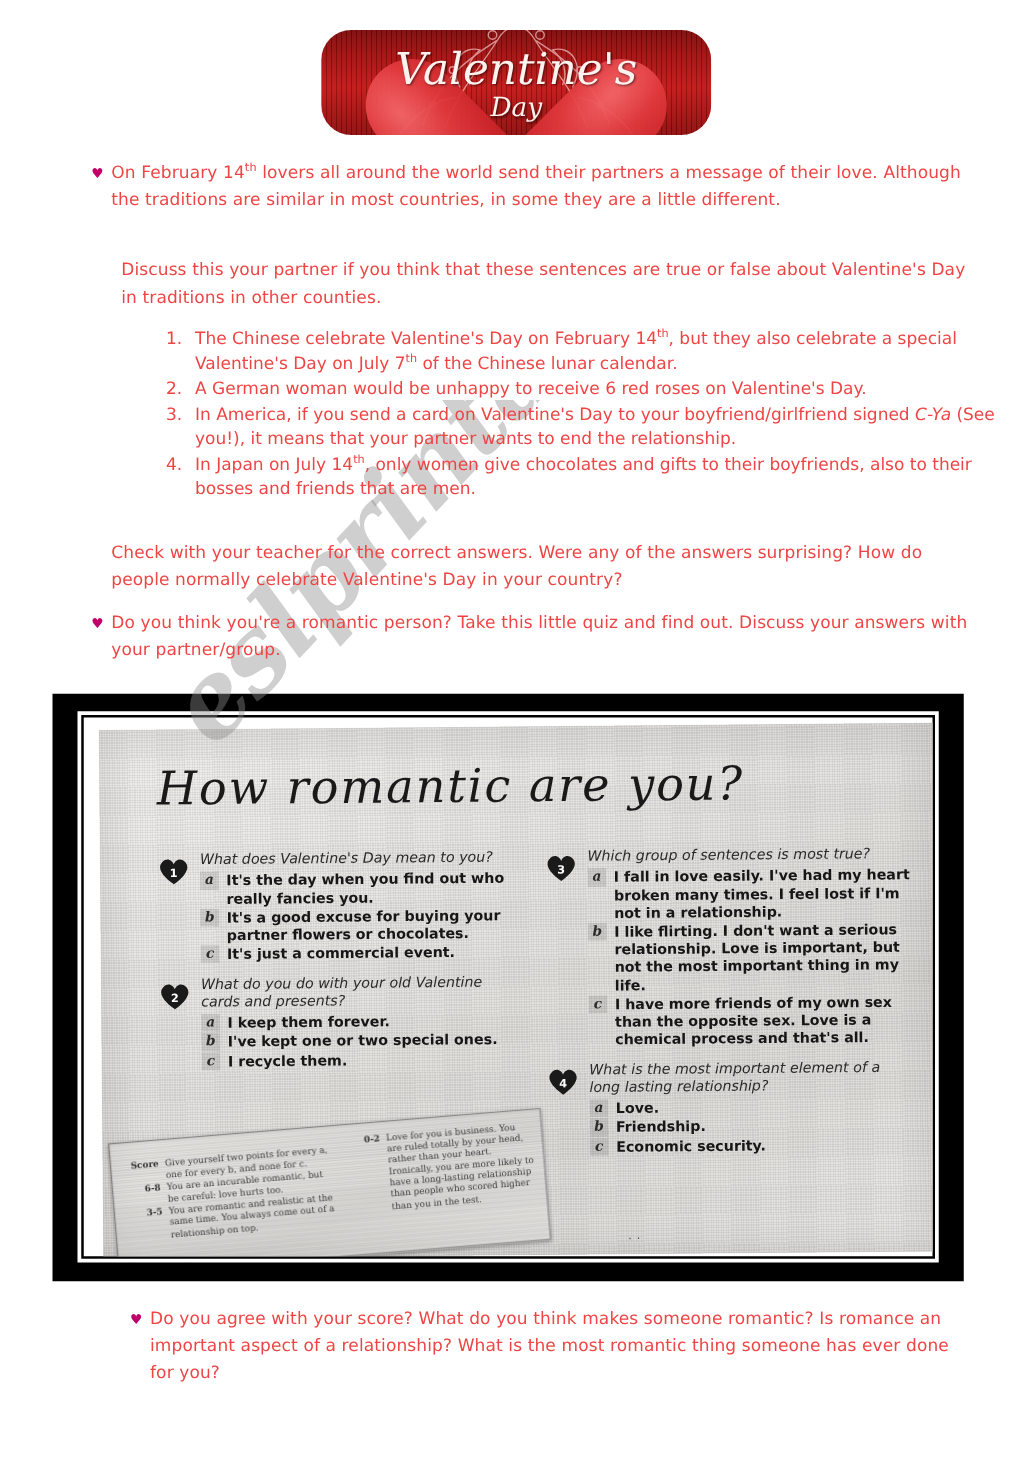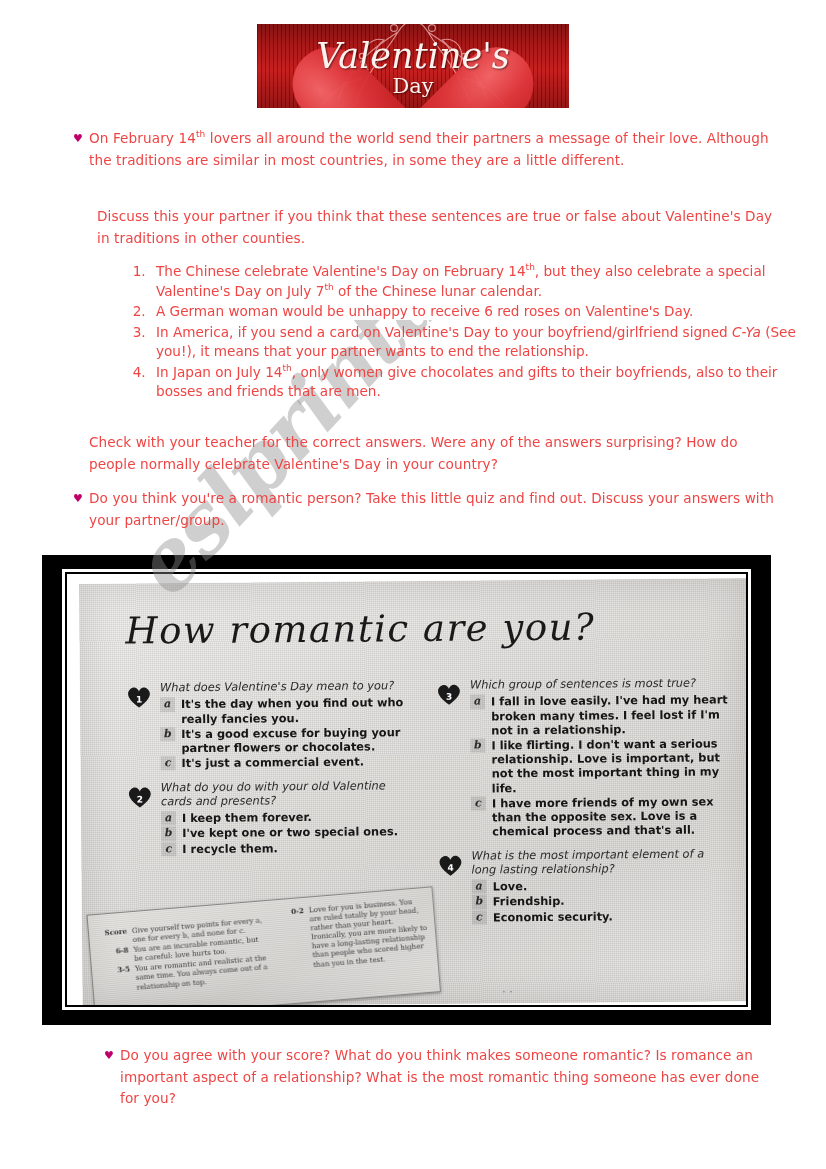--- a/index.html
+++ b/index.html
@@ -42,20 +42,21 @@
     position: absolute;
     left: 257px; top: 24px;
     width: 312px; height: 84px;
     background:
       repeating-linear-gradient(90deg,
         rgba(0,0,0,0.18) 0px, rgba(0,0,0,0.18) 1px,
         rgba(255,255,255,0.05) 1px, rgba(255,255,255,0.05) 4px),
       linear-gradient(180deg, #7d0707 0%, #a40d0d 25%, #c21414 55%, #8d0a0a 100%);
     overflow: hidden;
     z-index: 2;
+    border-radius: 24px;
   }
   #banner .heart {
     position: absolute;
     left: 50%; top: 50%;
     width: 148px; height: 132px;
     transform: translate(-50%,-52%);
     opacity: .95;
   }
   #banner .heart::before,
   #banner .heart::after {
@@ -85,20 +86,21 @@
     font-family: "DejaVu Serif", serif;
     font-style: italic;
     font-size: 35px;
     color: #fdf2ee;
     text-shadow: 1px 1px 2px rgba(0,0,0,.55);
     line-height: 1;
     margin-top: 4px;
   }
   #banner .t2 {
     font-family: "DejaVu Serif", serif;
+    font-style: italic;
     font-size: 21px;
     color: #fdf2ee;
     text-shadow: 1px 1px 2px rgba(0,0,0,.55);
     line-height: 1;
     margin-top: 2px;
   }
 
   
   .content { position: absolute; left: 0; top: 0; width: 826px; z-index: 6; }
 

